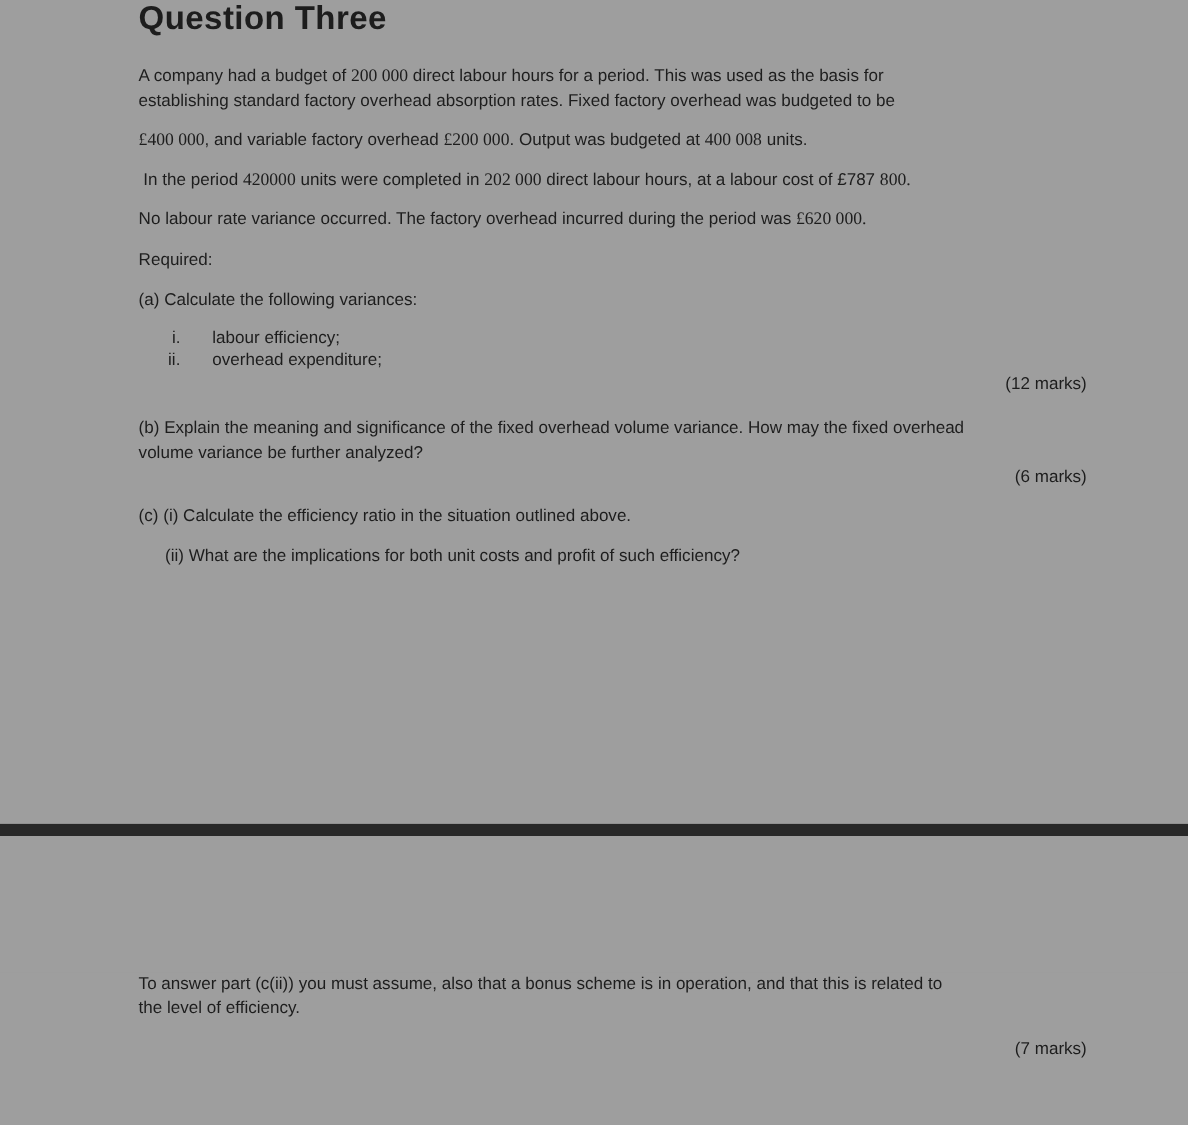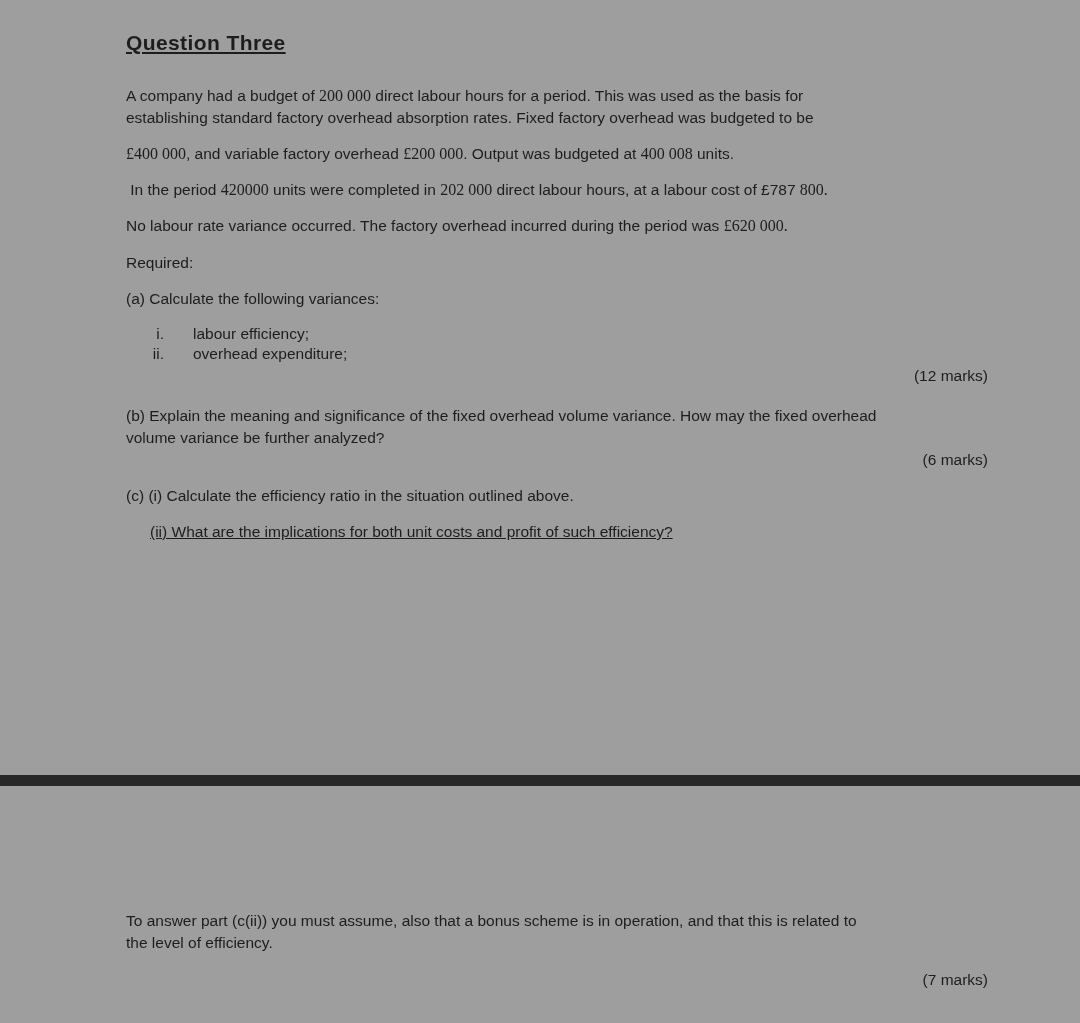--- a/index.html
+++ b/index.html
@@ -22,26 +22,25 @@
     height: 11px;
     background: #282828;
   }
   .content {
     margin-left: 126px;
     width: 862px;
     font-size: 15.5px;
     line-height: 22px;
   }
   .doc-title {
-    margin-top: 29px;
-    font-size: 21px;
+    margin-top: 3px;
+    font-size: 30px;
     line-height: 27px;
     font-weight: bold;
     letter-spacing: 0.4px;
-    text-decoration: underline;
   }
   .para { margin-top: 14px; }
   #para1 { margin-top: 29px; }
   #required-label { margin-top: 15px; }
   .serif {
     font-family: "Liberation Serif", serif;
     font-size: 16px;
   }
   .variance-list {
     margin-top: 14px;
@@ -55,21 +54,21 @@
   }
   .variance-label { margin-left: 29px; }
   .marks {
     text-align: right;
     width: 862px;
   }
   #marks-a { margin-top: 1px; }
   #part-b { margin-top: 18px; }
   #marks-b { margin-top: 0; }
   #part-c-i { margin-top: 14px; }
-  #part-c-ii { padding-left: 24px; text-decoration: underline; }
+  #part-c-ii { padding-left: 24px; }
   #note-para { margin-top: 124px; }
   #marks-c { margin-top: 15px; }
 </style>
 </head>
 <body>
 
 <div class="page" id="page1">
   <div class="content">
 
     <h1 class="doc-title">Question Three</h1>

